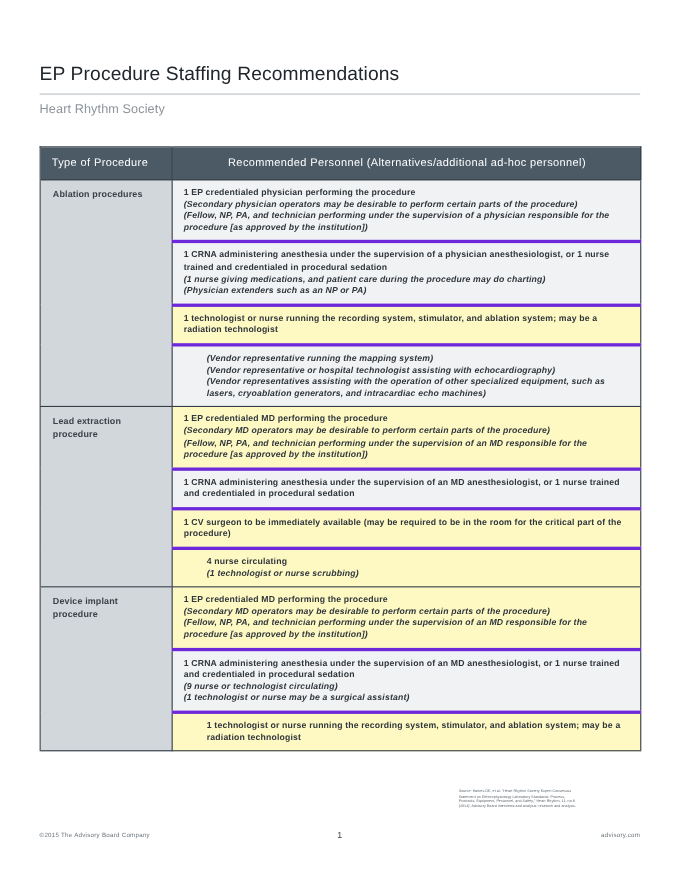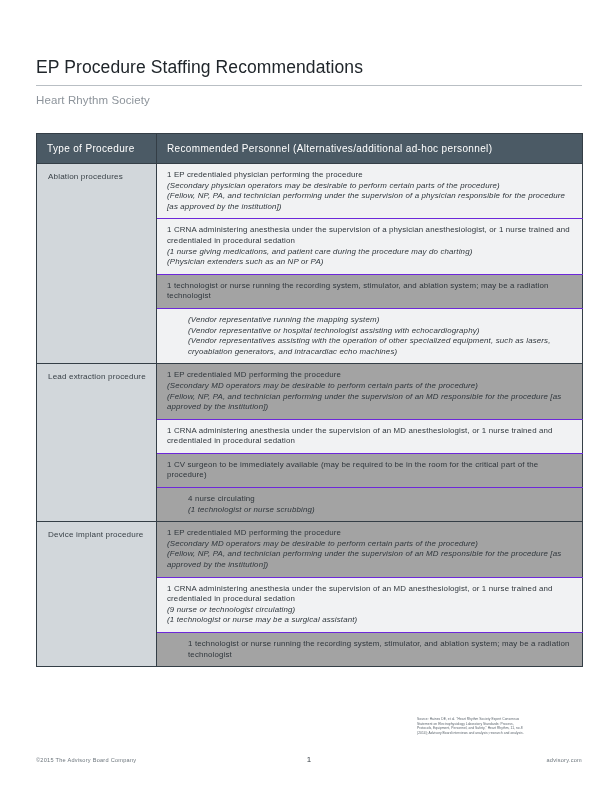--- a/index.html
+++ b/index.html
@@ -68,47 +68,48 @@
     color: #ffffff;
     font-weight: normal;
     font-size: 10px;
     letter-spacing: 0.35px;
     text-align: left;
     padding: 9px 9px 9px 10px;
     vertical-align: middle;
     border-right: 1.6px solid #343e46;
     border-bottom: 1.6px solid #343e46;
   }
-  .staffing-table thead th:last-child { border-right: none; }
+  .staffing-table thead th:last-child { border-right: none; text-align: center; }
 
   .staffing-table td {
     font-size: 7.9px;
     line-height: 10.6px;
     vertical-align: top;
     padding: 6px 10px 6px 10px;
     letter-spacing: 0.15px;
+    font-weight: bold;
   }
 
   td.proc-label {
     background: #d2d7db;
     color: #3a4248;
     border-right: 1.6px solid #343e46;
     font-size: 8.1px;
     line-height: 11.5px;
     padding-top: 7px;
     padding-left: 11px;
   }
 
   td.detail {
     background: #f1f2f3;
     color: #2f363c;
-    border-bottom: 1px solid #6d28d9;
+    border-bottom: 3px solid #6d28d9;
   }
   td.detail.alt {
-    background: #a3a3a3;
+    background: #fef9c3;
   }
   td.detail.last-in-group {
     border-bottom: 1.6px solid #343e46;
     padding-left: 31px;
   }
   td.proc-label.last-in-group {
     border-bottom: 1.6px solid #343e46;
   }
 
   .ln { display: block; }

